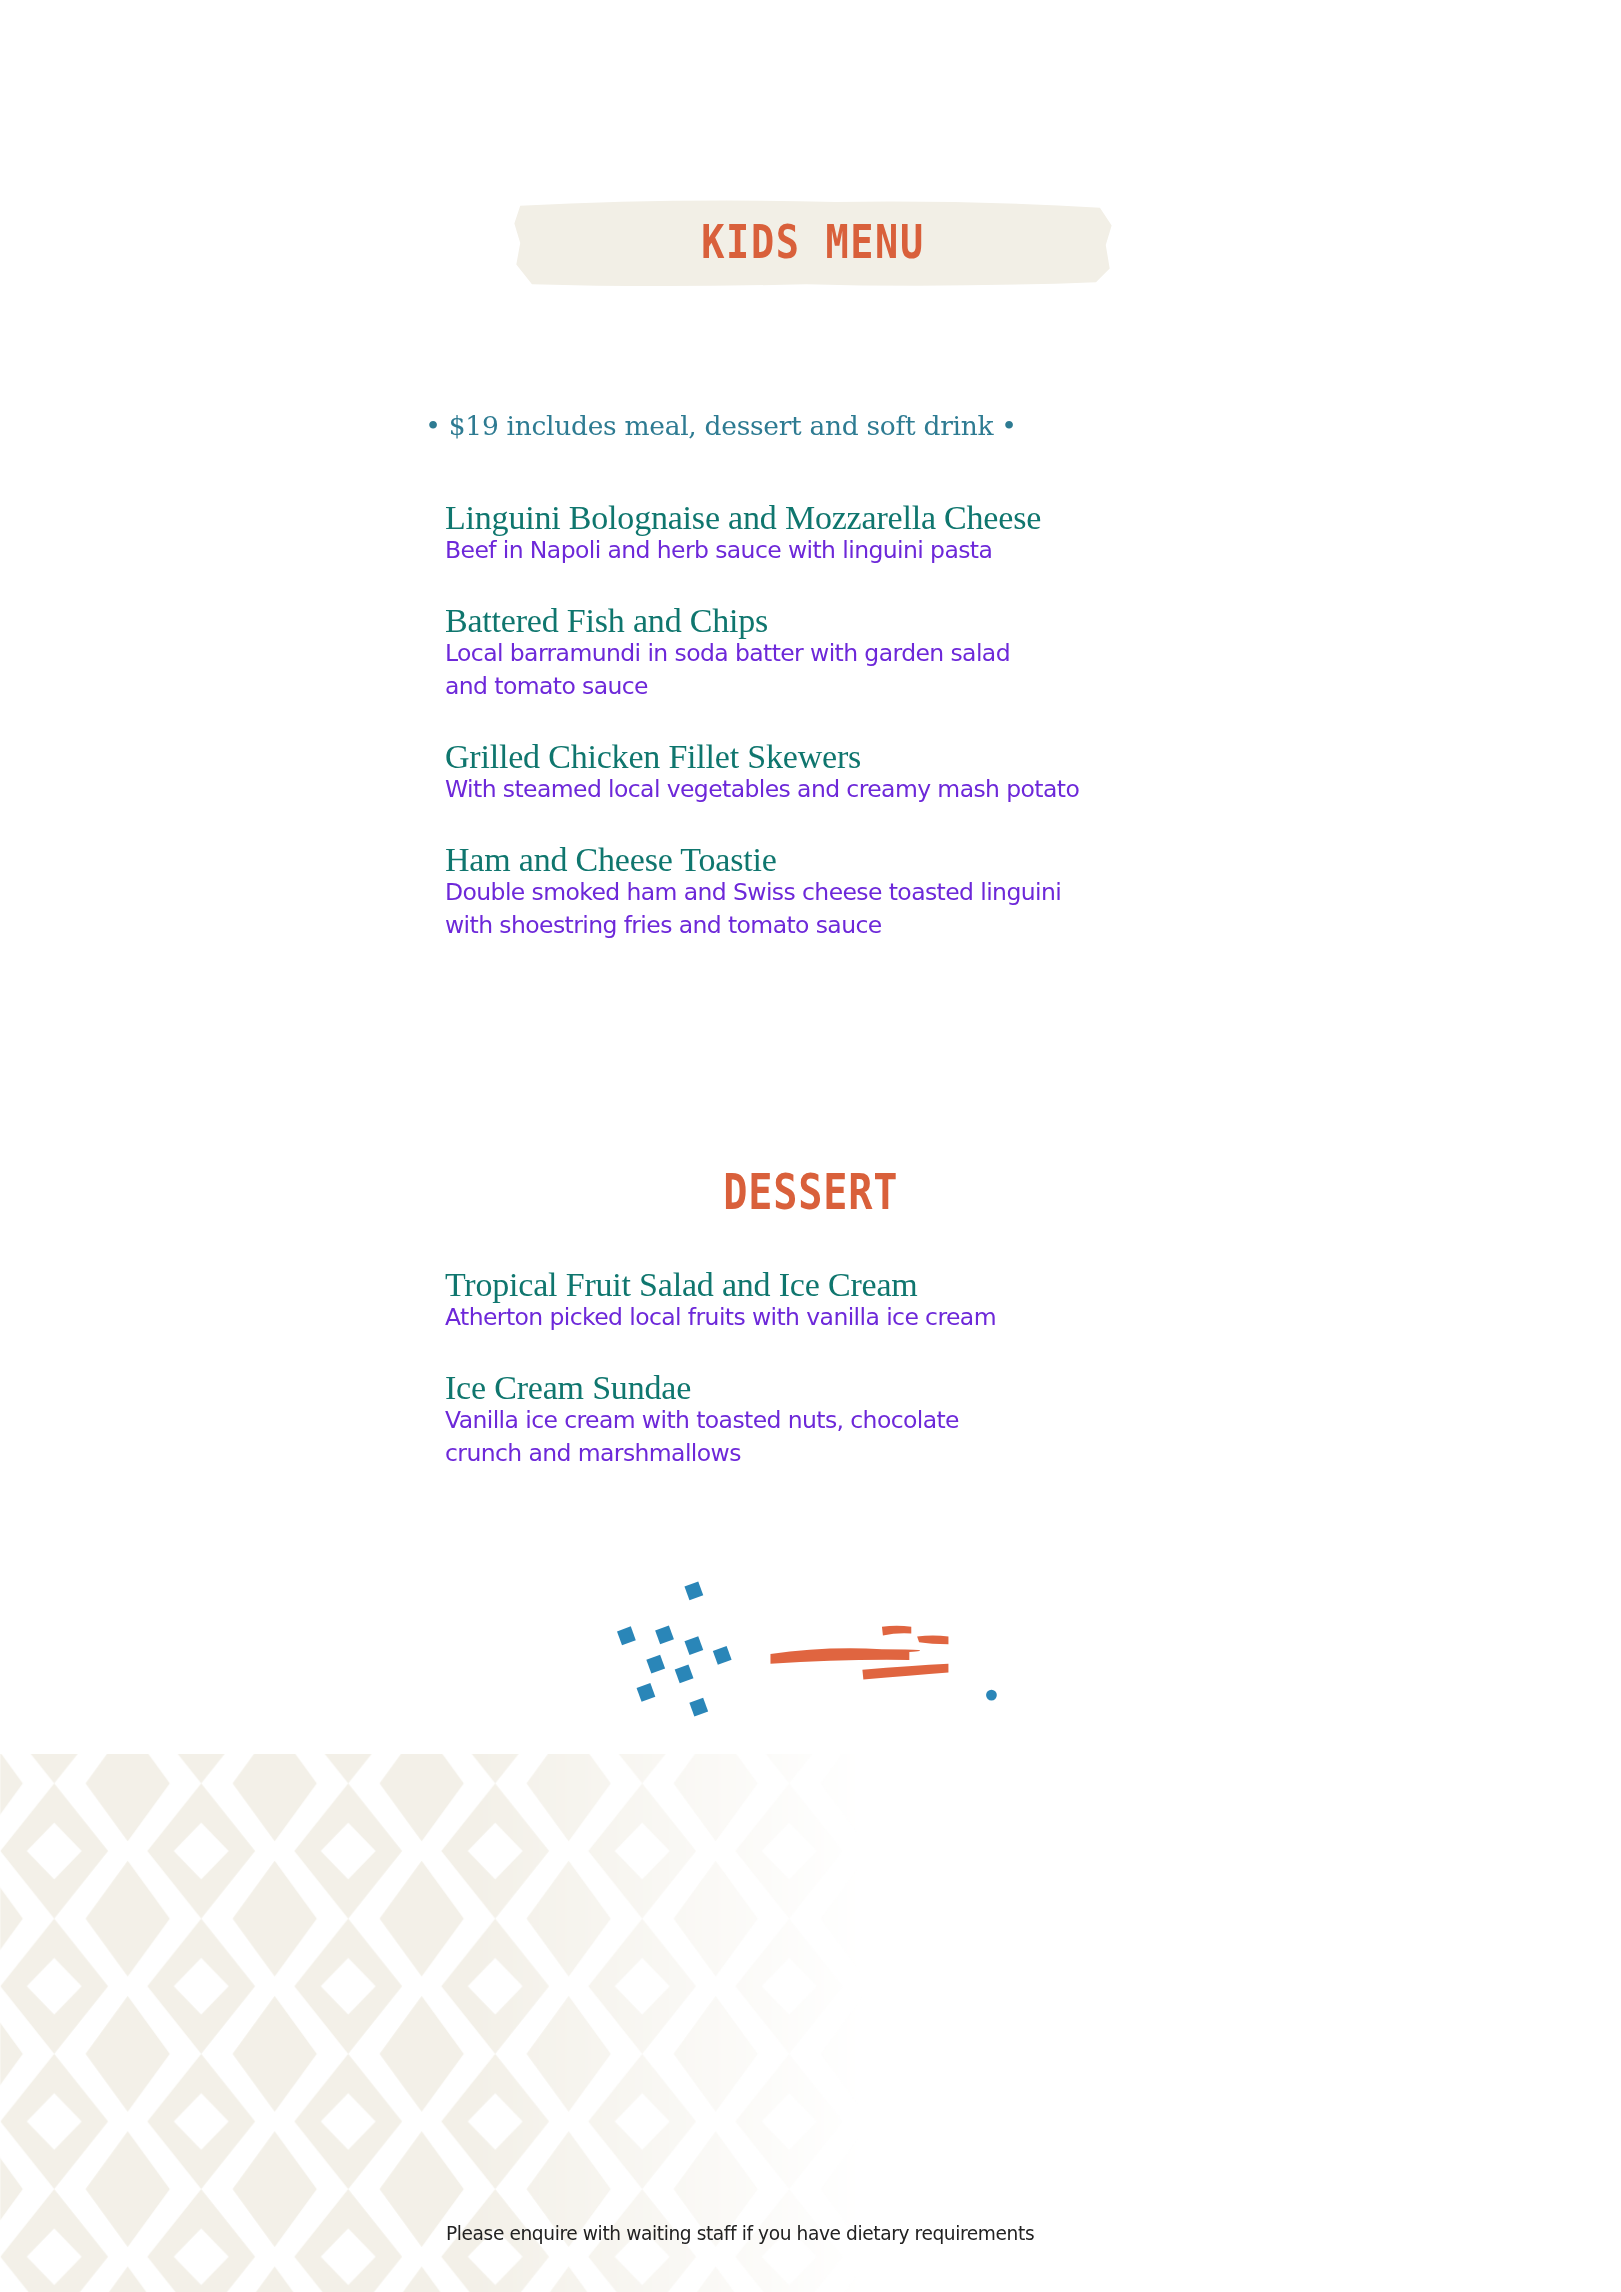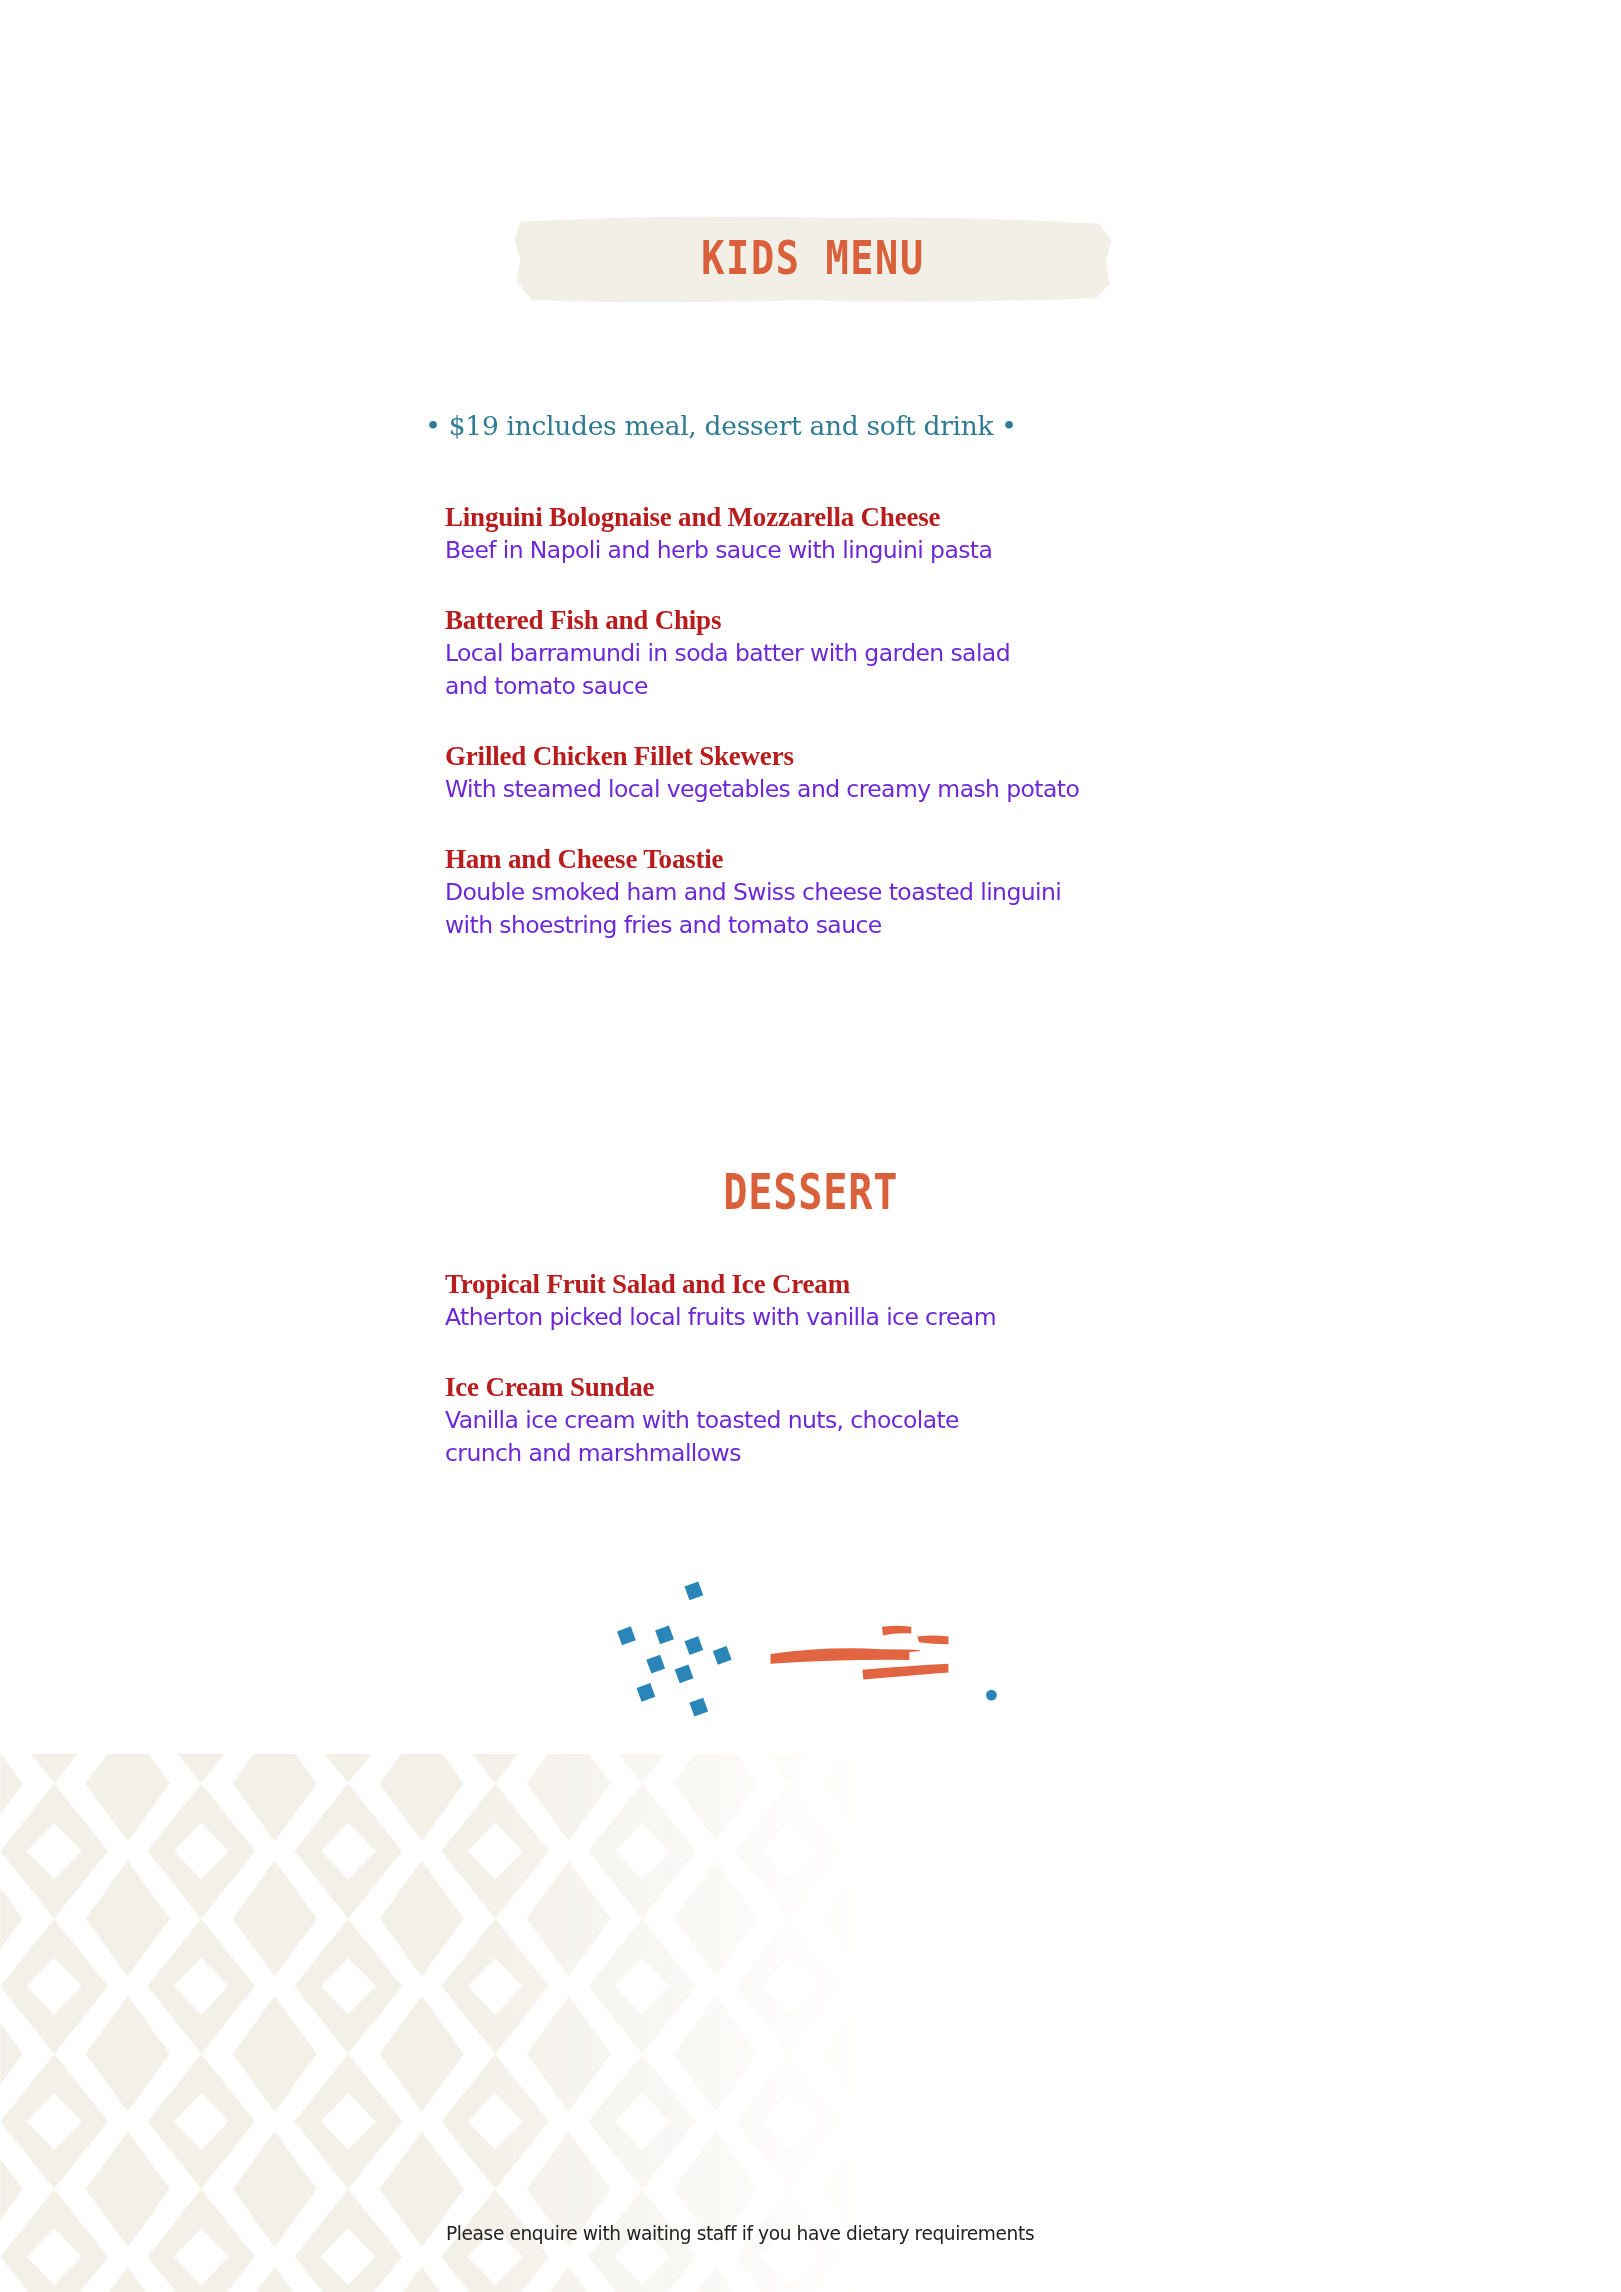--- a/index.html
+++ b/index.html
@@ -7,40 +7,40 @@
     width: 1621px; height: 2293px; position: relative; overflow: hidden;
     background: #ffffff;
   }
   .page { position: absolute; inset: 0; }
 
   .pattern { position: absolute; left: 0; top: 1754px; width: 863px; height: 538px; overflow: hidden;
     -webkit-mask-image: linear-gradient(90deg, #000 0%, #000 55%, rgba(0,0,0,0) 100%);
             mask-image: linear-gradient(90deg, #000 0%, #000 55%, rgba(0,0,0,0) 100%); }
   .pattern svg { display: block; }
 
-  .banner { position: absolute; left: 512px; top: 212px; width: 602px; height: 94px; }
+  .banner { position: absolute; left: 512px; top: 196px; width: 602px; height: 94px; }
   .banner svg { position: absolute; inset: 0; }
   .banner-title {
     position: absolute; left: 0; right: 0; top: 17.6px; text-align: center;
     font-family: "DejaVu Sans Mono", monospace; font-weight: bold;
     font-size: 47px; letter-spacing: 2px; color: #d9603b;
     transform: scaleX(0.82); transform-origin: center;
   }
 
   .subtitle {
     position: absolute; left: 0; width: 1442px; top: 410px; text-align: center;
     font-family: "DejaVu Serif", serif; font-size: 26.5px; color: #2e7b92;
     letter-spacing: -0.3px;
   }
 
   .menu { position: absolute; left: 445px; width: 745px; }
   .item { margin: 0 0 37px 0; }
   .item-name {
-    font-family: "Liberation Serif", serif; font-weight: bold;
-    font-size: 27px; line-height: 33px; color: #b91c1c; letter-spacing: -0.2px;
+    font-family: "Liberation Serif", serif; font-weight: normal;
+    font-size: 34px; line-height: 33px; color: #0f766e; letter-spacing: -0.2px;
   }
   .item-desc {
     font-family: "DejaVu Sans", sans-serif; font-size: 23.5px; line-height: 33px;
     color: #6d28d9; font-weight: normal; letter-spacing: -0.6px;
     transform-origin: left; white-space: pre-line;
   }
 
   .section-heading {
     position: absolute; left: 0; width: 1621px; top: 1164px; text-align: center;
     font-family: "DejaVu Sans Mono", monospace; font-weight: bold;

